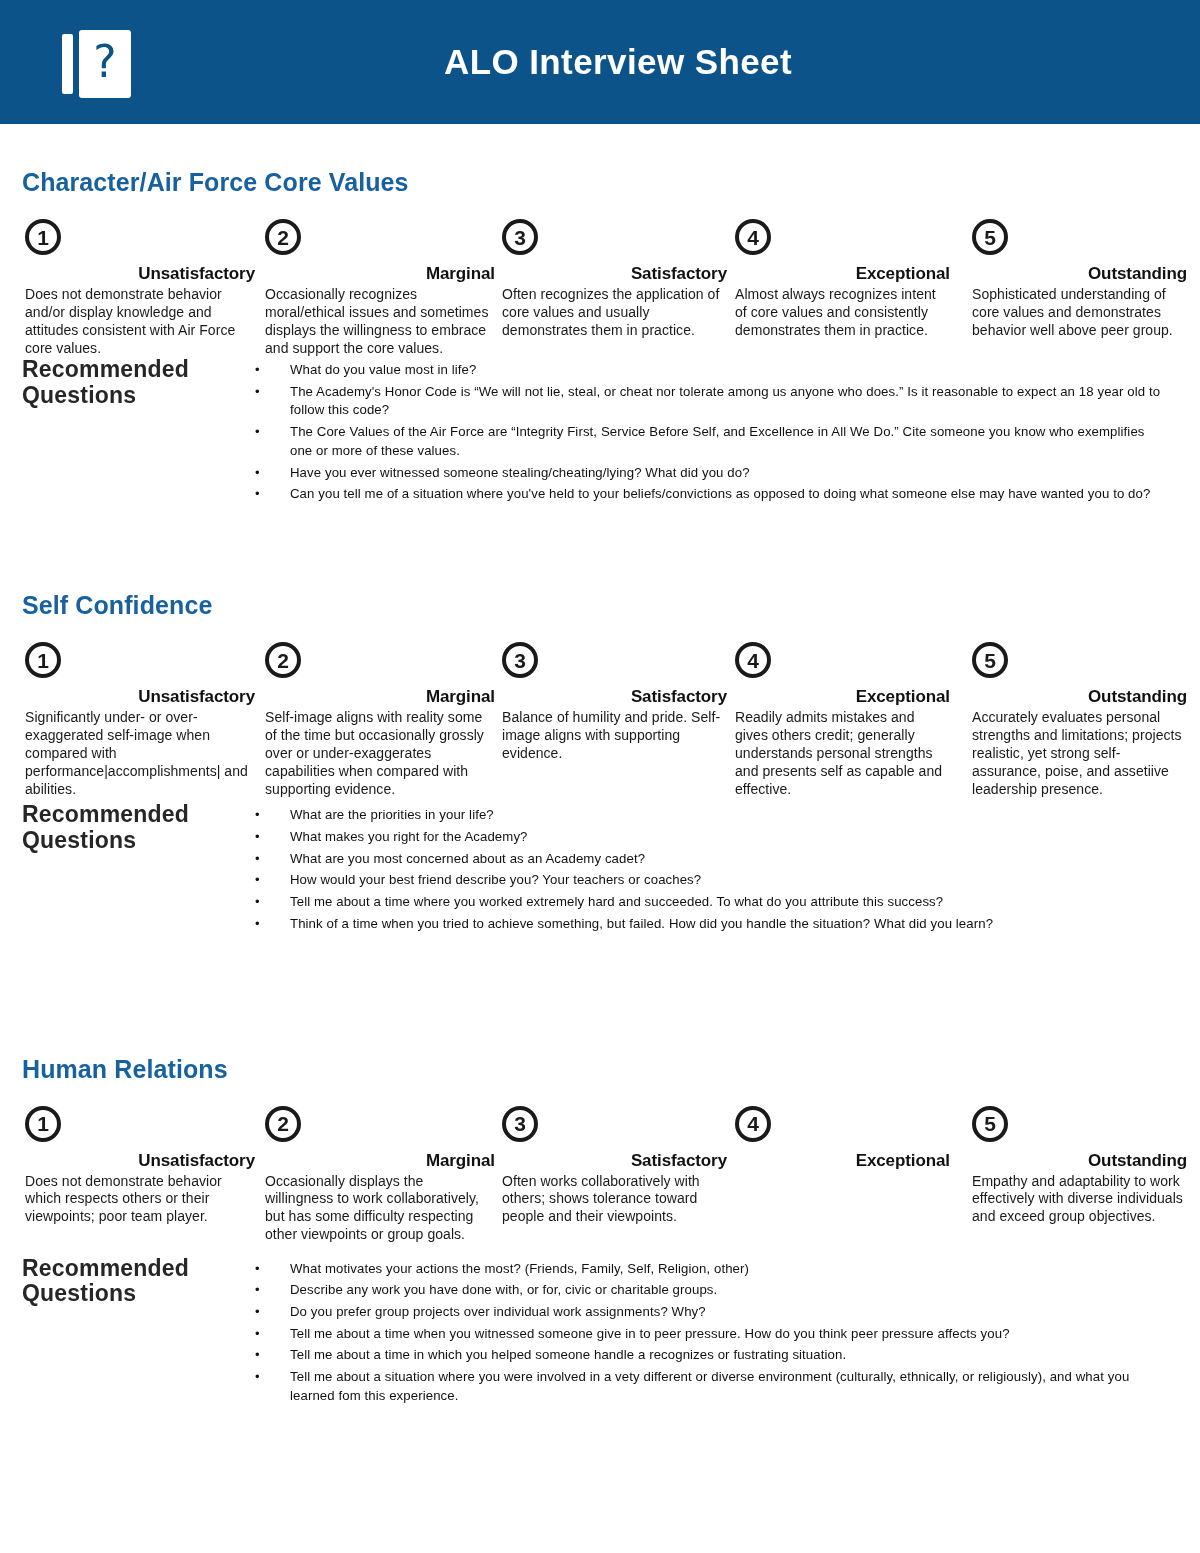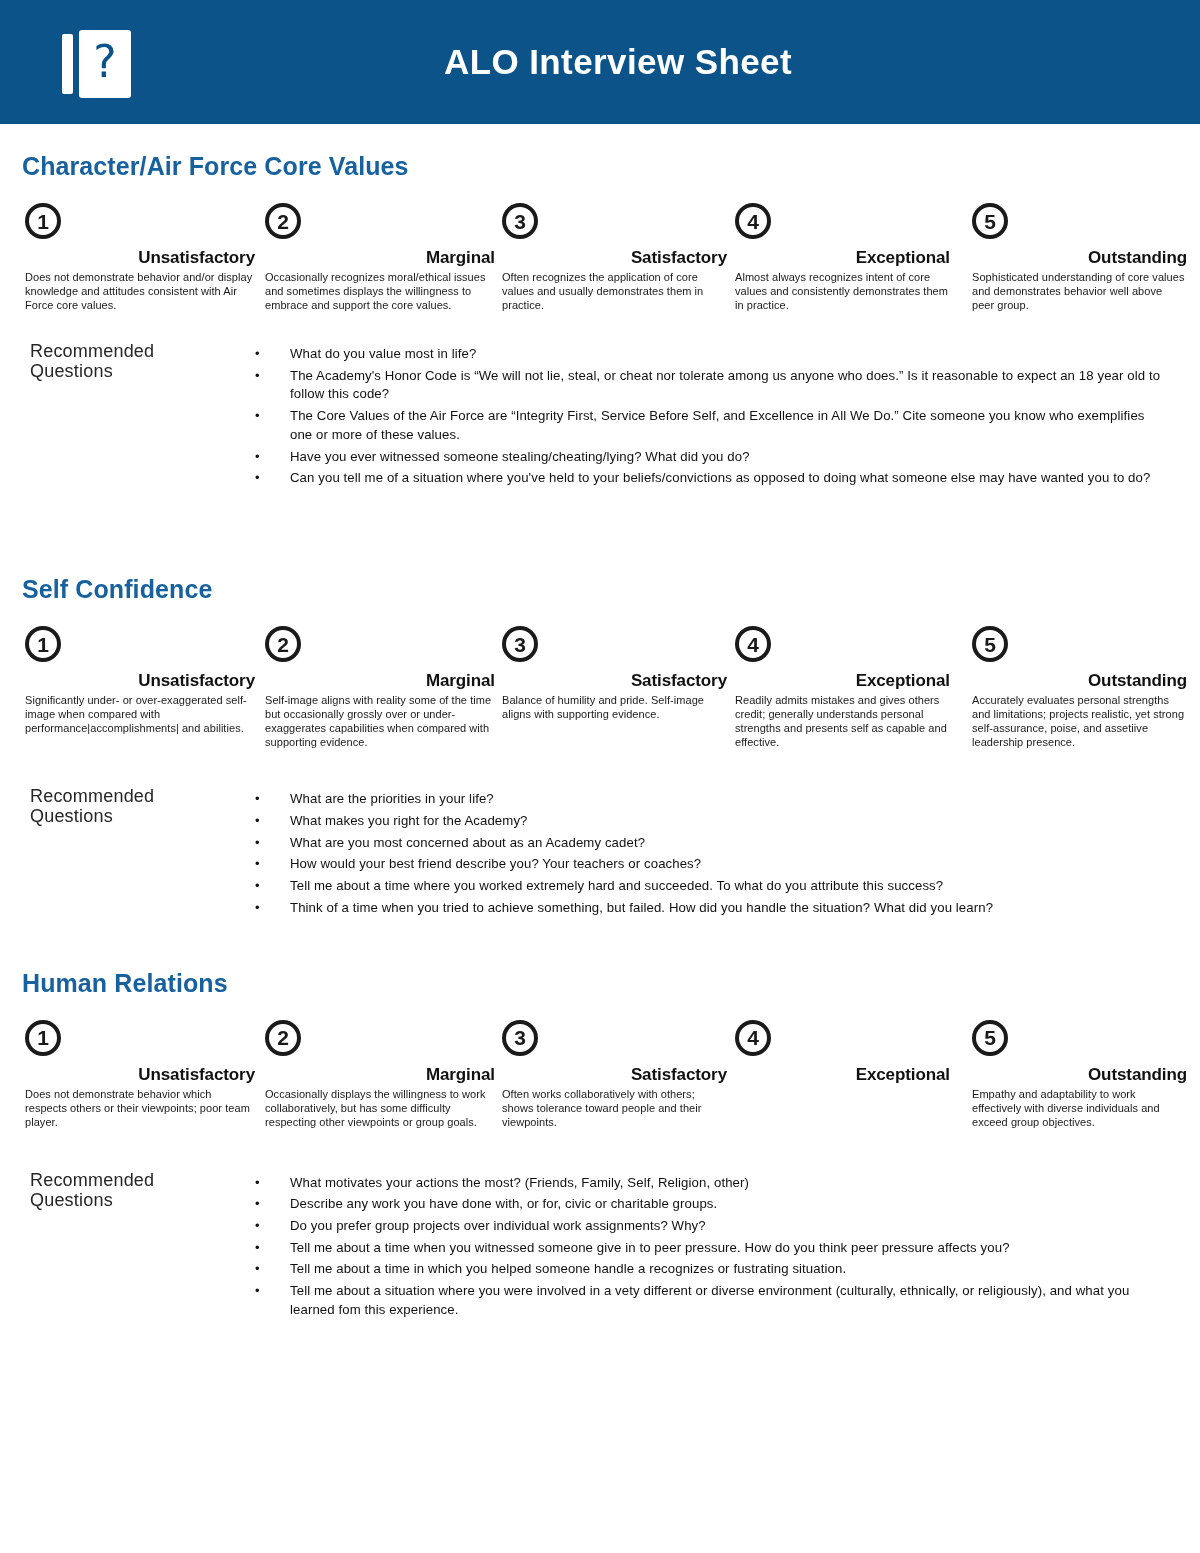--- a/index.html
+++ b/index.html
@@ -79,21 +79,21 @@
     font-weight: bold;
     letter-spacing: 0.4px;
     padding-left: 12px;
     box-sizing: border-box;
   }
 
   
   .page {
     position: absolute;
     left: 0;
-    top: 124px;
+    top: 140px;
     width: 1200px;
   }
 
   .section {
     position: relative;
     padding: 0 0 0 0;
   }
   .section-title {
     color: #16619e;
     font-size: 25px;
@@ -129,42 +129,42 @@
   }
   .scale-label {
     font-size: 17px;
     font-weight: bold;
     color: #111111;
     margin-top: 9px;
     letter-spacing: -0.1px;
     text-align: right;
   }
   .scale-desc {
-    font-size: 11px;
+    font-size: 14px;
     line-height: 1.28;
     color: #1a1a1a;
     margin-top: 2px;
     letter-spacing: 0.05px;
   }
 
   
   .questions-block {
     position: relative;
     margin-top: 10px;
     display: flex;
   }
   .questions-heading {
     width: 250px;
     flex: 0 0 250px;
-    padding-left: 30px;
+    padding-left: 22px;
     box-sizing: border-box;
-    font-size: 18px;
+    font-size: 23px;
     line-height: 1.12;
     color: #262626;
-    font-weight: normal;
+    font-weight: bold;
     letter-spacing: 0.2px;
   }
   .questions-list {
     flex: 1 1 auto;
     padding: 0;
     margin: 0;
     list-style: none;
     padding-top: 4px;
   }
   .questions-list li {
@@ -281,21 +281,21 @@
           <ul class="questions-list">
             <li><span class="bullet">•</span><span>What are the priorities in your life?</span></li>
             <li><span class="bullet">•</span><span>What makes you right for the Academy?</span></li>
             <li><span class="bullet">•</span><span>What are you most concerned about as an Academy cadet?</span></li>
             <li><span class="bullet">•</span><span>How would your best friend describe you? Your teachers or coaches?</span></li>
             <li><span class="bullet">•</span><span>Tell me about a time where you worked extremely hard and succeeded. To what do you attribute this success?</span></li>
             <li><span class="bullet">•</span><span>Think of a time when you tried to achieve something, but failed. How did you handle the situation? What did you learn?</span></li>
           </ul>
         </div>
       </div>
-      <div class="section" style="margin-top: 48px;">
+      <div class="section" style="margin-top: 118px;">
         <div class="section-title">Human Relations</div>
         <div class="scale-row" style="height: 140px;">
           <div class="scale-col" style="left: 25px; width: 230px;">
             <div class="num-badge">1</div>
             <div class="scale-label">Unsatisfactory</div>
             <div class="scale-desc">Does not demonstrate behavior which respects others or their viewpoints; poor team player.</div>
           </div>
           <div class="scale-col" style="left: 265px; width: 230px;">
             <div class="num-badge">2</div>
             <div class="scale-label">Marginal</div>

